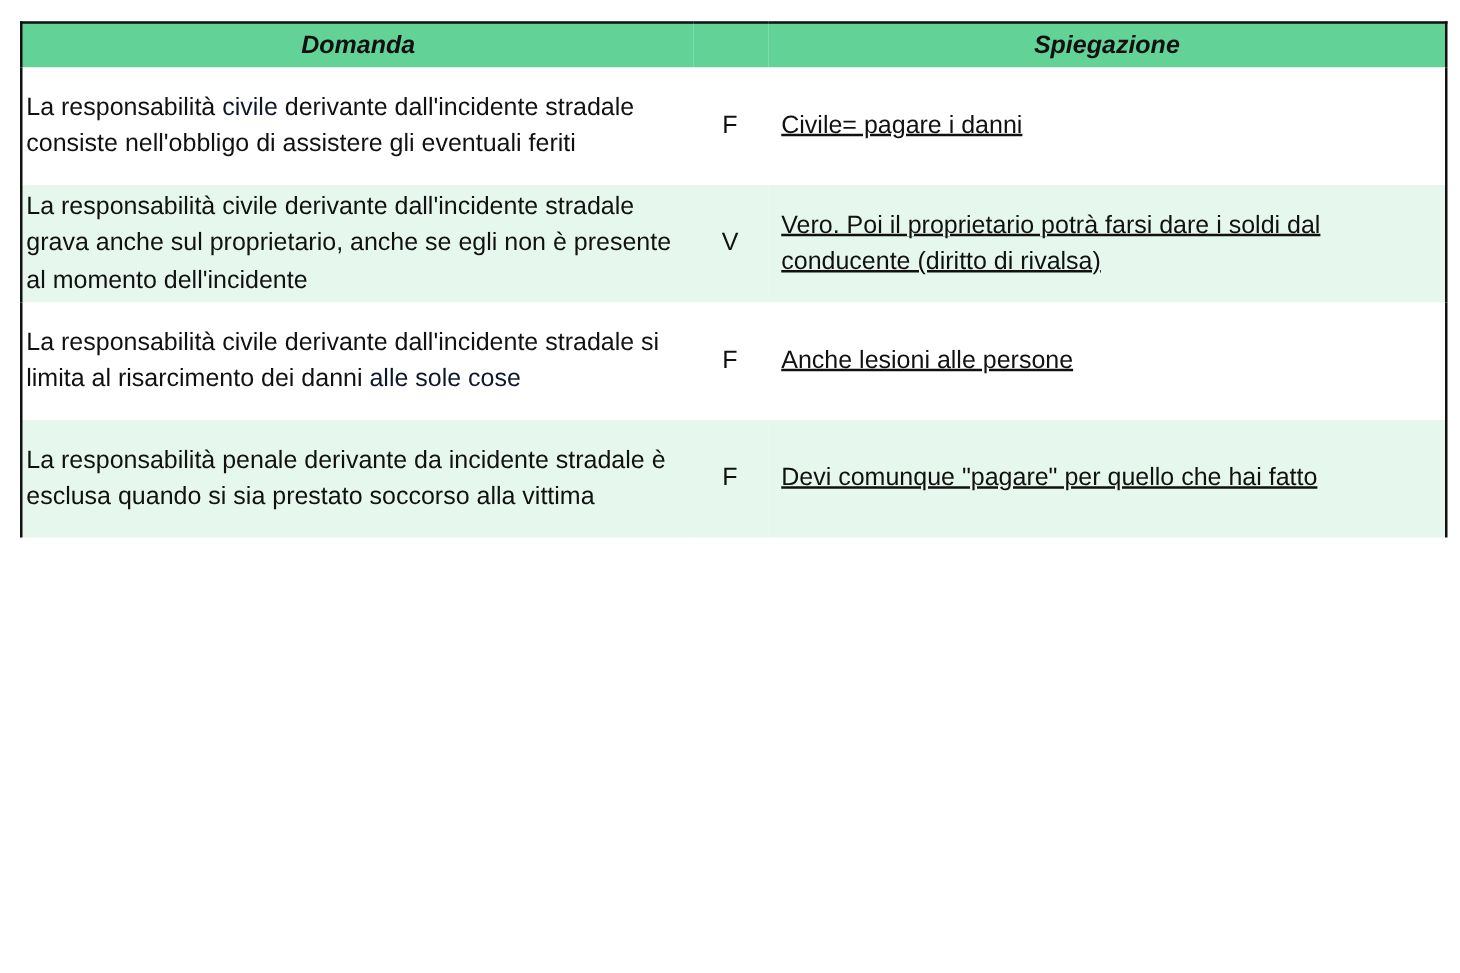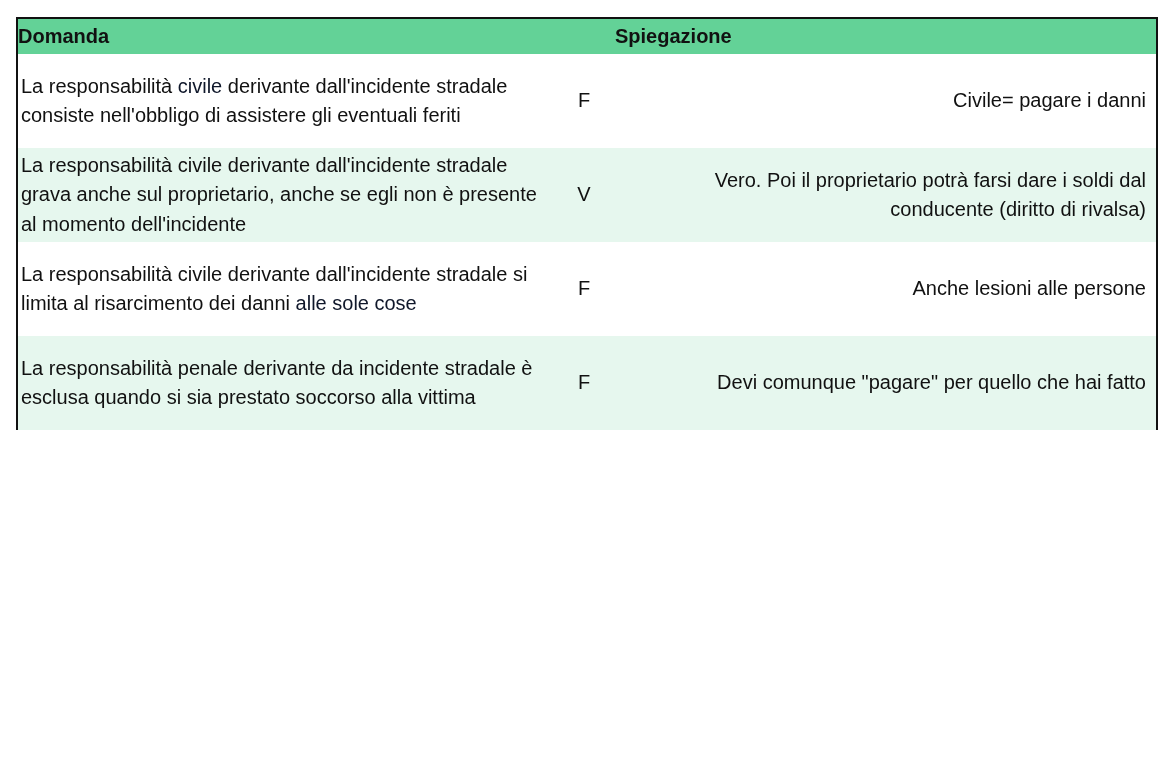--- a/index.html
+++ b/index.html
@@ -28,35 +28,36 @@
     }
     .quiz-table col.c-q { width: 538px; }
     .quiz-table col.c-a { width: 60px; }
     .quiz-table col.c-e { width: 542px; }
     .quiz-table thead th {
       background: #63d297;
       height: 35px;
       padding: 0;
       font-size: 20px;
       font-weight: bold;
-      text-align: left;
+      text-align: center;
       vertical-align: middle;
       color: #111;
+      font-style: italic;
     }
     .quiz-table tbody td {
       font-size: 20px;
       line-height: 29.5px;
       vertical-align: middle;
       padding: 2px 4px;
     }
     .quiz-table tbody tr:nth-child(odd) td { background: #ffffff; }
     .quiz-table tbody tr:nth-child(even) td { background: #e6f7ee; }
     .quiz-table td.q { text-align: left; padding-left: 3px; }
     .quiz-table td.a { text-align: center; padding-left: 0; padding-right: 0; padding-right: 2px; }
-    .quiz-table td.e { text-align: right; padding: 2px 10px; }
+    .quiz-table td.e { text-align: left; padding: 2px 10px; text-decoration: underline; }
     .hl { color: #0f172a; }
     tr.r2 td { height: 61px; }
     tr.rr td { height: 90px; }
   </style>
 </head>
 <body>
 
 <table class="quiz-table">
   <colgroup>
     <col class="c-q">

